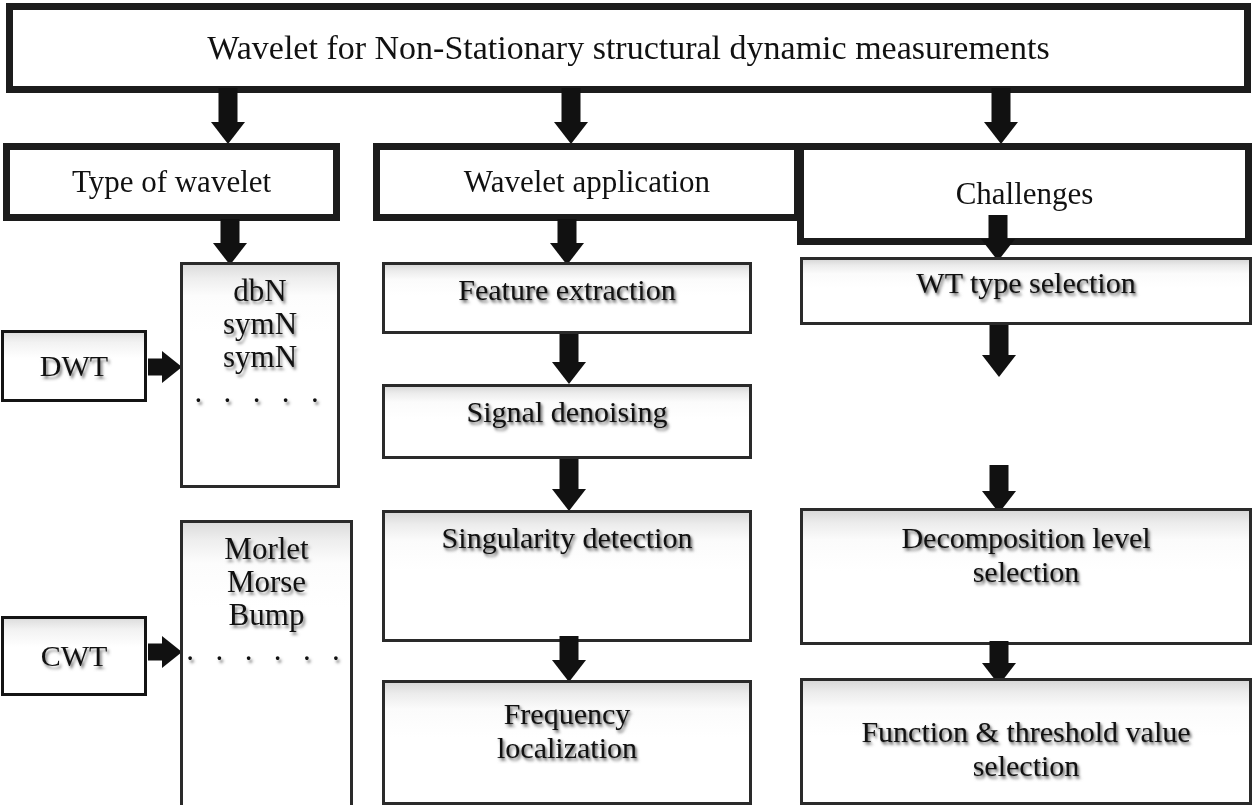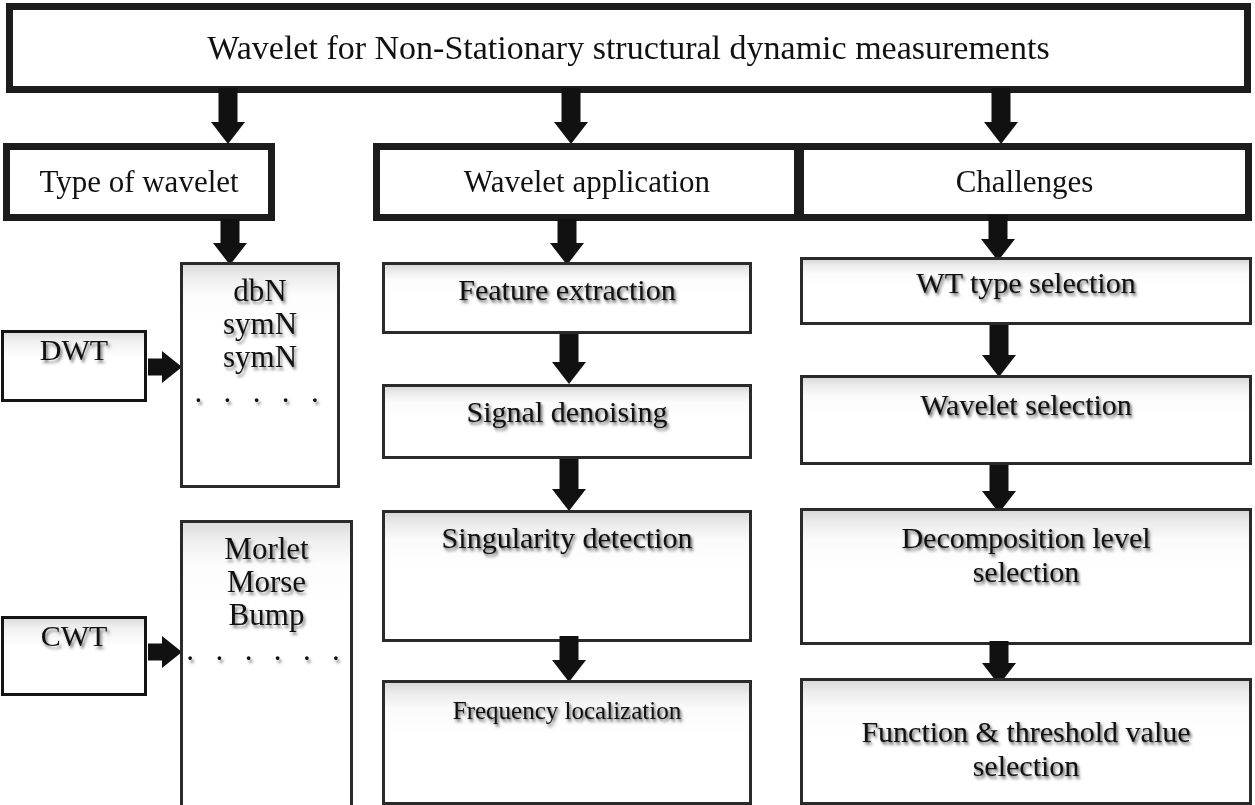--- a/index.html
+++ b/index.html
@@ -37,21 +37,21 @@
   .sbox .txt{
     display:block;
     text-shadow:2px 3px 3px rgba(90,90,90,.75), 1px 1px 2px rgba(120,120,120,.6);
   }
 
   
   .tbox{
     position:absolute;box-sizing:border-box;
     border:3px solid #141414;
     background:linear-gradient(180deg,#dedede 0%,#f2f2f2 14%,#ffffff 38%,#ffffff 100%);
-    display:flex;justify-content:center;
+    display:flex;align-items:center;justify-content:center;
   }
   .tbox .txt{text-shadow:2px 3px 3px rgba(90,90,90,.75);}
 
   
   .lbox{
     position:absolute;box-sizing:border-box;
     border:3px solid #2a2a2a;
     background:linear-gradient(180deg,#dcdcdc 0%,#eeeeee 6%,#fcfcfc 14%,#ffffff 30%,#ffffff 100%);
     text-align:center;
   }
@@ -90,27 +90,27 @@
   </div>
   <div class="arrow-down" style="left:548px;top:88px;width:46px;height:56px;">
     <div class="shaft" style="width:19px;height:36px;"></div>
       <div class="head"></div>
   </div>
   <div class="arrow-down" style="left:978px;top:88px;width:46px;height:56px;">
     <div class="shaft" style="width:19px;height:36px;"></div>
       <div class="head"></div>
   </div>
 
-  <div class="hbox" style="left:3px;top:143px;width:272px;height:78px;font-size:31px;text-align:right;">
+  <div class="hbox" style="left:3px;top:143px;width:337px;height:78px;font-size:31px;text-align:right;">
     <span>Type of wavelet</span>
   </div>
   <div class="hbox" style="left:373px;top:143px;width:428px;height:78px;font-size:31px;">
     <span>Wavelet application</span>
   </div>
-  <div class="hbox" style="left:797px;top:143px;width:455px;height:78px;font-size:31px;">
+  <div class="hbox" style="left:797px;top:143px;width:455px;height:102px;font-size:31px;">
     <span>Challenges</span>
   </div>
 
   <div class="arrow-down" style="left:207px;top:219px;width:46px;height:46px;">
     <div class="shaft" style="width:19px;height:26px;"></div>
       <div class="head"></div>
   </div>
   <div class="arrow-down" style="left:544px;top:219px;width:46px;height:46px;">
     <div class="shaft" style="width:19px;height:26px;"></div>
       <div class="head"></div>
@@ -169,35 +169,32 @@
   </div>
 
   <div class="sbox top" style="left:382px;top:510px;width:370px;height:132px;font-size:30px;padding-top:8px;">
     <span class="txt">Singularity detection</span>
   </div>
   <div class="arrow-down" style="left:546px;top:636px;width:46px;height:46px;">
     <div class="shaft" style="width:19px;height:26px;"></div>
       <div class="head"></div>
   </div>
 
-  <div class="sbox top" style="left:382px;top:680px;width:370px;height:125px;font-size:25px;padding-top:14px;">
+  <div class="sbox top" style="left:382px;top:680px;width:370px;height:125px;font-size:30px;padding-top:14px;">
     <span class="txt" style="max-width:230px;">Frequency localization</span>
   </div>
 
   <div class="sbox top" style="left:800px;top:257px;width:452px;height:68px;font-size:30px;padding-top:6px;">
     <span class="txt">WT type selection</span>
   </div>
   <div class="arrow-down" style="left:976px;top:325px;width:46px;height:52px;">
     <div class="shaft" style="width:19px;height:32px;"></div>
       <div class="head"></div>
   </div>
 
-  <div class="sbox top" style="left:800px;top:375px;width:452px;height:90px;font-size:30px;padding-top:10px;">
-    <span class="txt">Wavelet selection</span>
-  </div>
   <div class="arrow-down" style="left:976px;top:465px;width:46px;height:48px;">
     <div class="shaft" style="width:19px;height:28px;"></div>
       <div class="head"></div>
   </div>
 
   <div class="sbox top" style="left:800px;top:508px;width:452px;height:137px;font-size:30px;padding-top:10px;">
     <span class="txt" style="max-width:310px;">Decomposition level selection</span>
   </div>
   <div class="arrow-down" style="left:976px;top:641px;width:46px;height:44px;">
     <div class="shaft" style="width:19px;height:24px;"></div>

